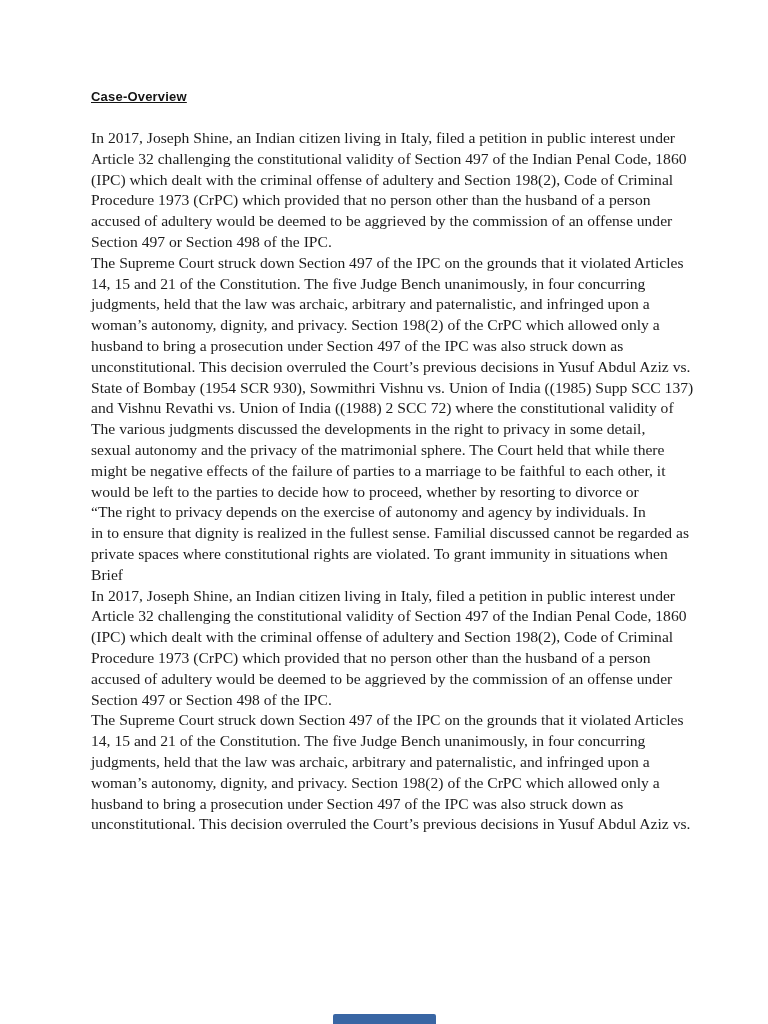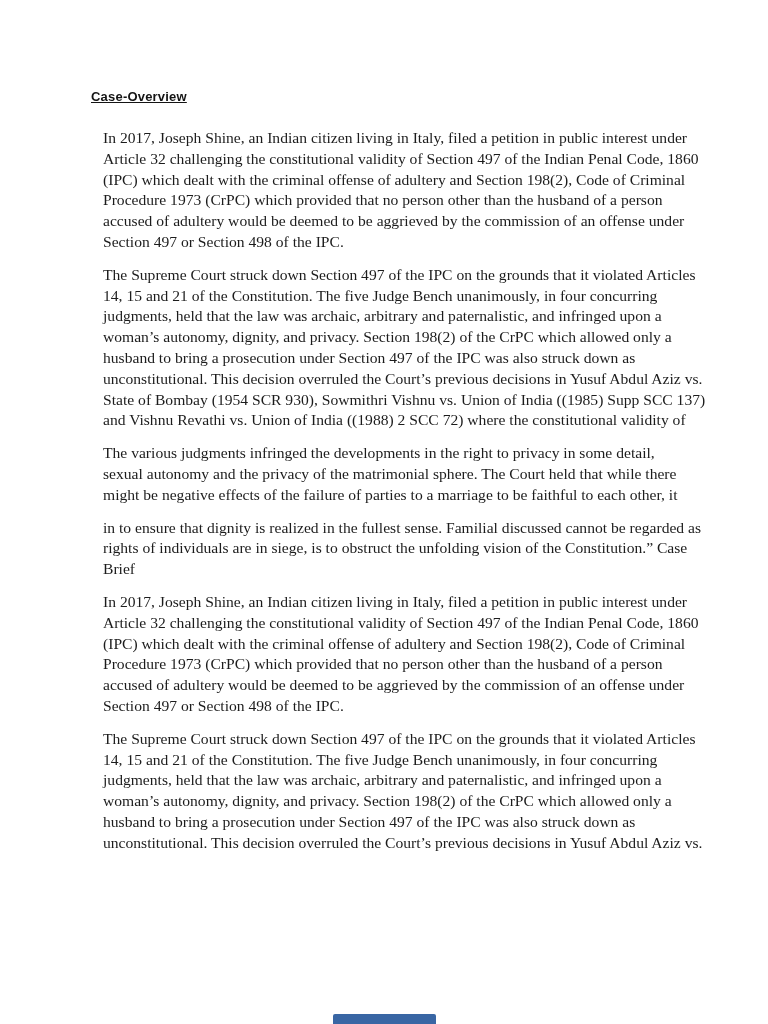--- a/index.html
+++ b/index.html
@@ -18,21 +18,21 @@
   .page-title {
     font-family: "Liberation Sans", sans-serif;
     font-weight: bold;
     font-size: 13px;
     line-height: 18px;
     color: #141414;
     text-decoration: underline;
     letter-spacing: 0.2px;
     margin: 0 0 22px 0;
   }
-  .para { margin: 12px; padding: 0; }
+  .para { margin: 0; padding: 0; }
   .para .line {
     font-size: 15.6px;
     line-height: 20.8px;
     color: #1c1c1c;
     white-space: pre;
   }
   .page-indicator {
     position: absolute;
     left: 333px;
     bottom: 0;
@@ -60,27 +60,29 @@
       <div class="line">The Supreme Court struck down Section 497 of the IPC on the grounds that it violated Articles</div>
       <div class="line">14, 15 and 21 of the Constitution. The five Judge Bench unanimously, in four concurring</div>
       <div class="line">judgments, held that the law was archaic, arbitrary and paternalistic, and infringed upon a</div>
       <div class="line">woman’s autonomy, dignity, and privacy. Section 198(2) of the CrPC which allowed only a</div>
       <div class="line">husband to bring a prosecution under Section 497 of the IPC was also struck down as</div>
       <div class="line">unconstitutional. This decision overruled the Court’s previous decisions in Yusuf Abdul Aziz vs.</div>
       <div class="line">State of Bombay (1954 SCR 930), Sowmithri Vishnu vs. Union of India ((1985) Supp SCC 137)</div>
       <div class="line">and Vishnu Revathi vs. Union of India ((1988) 2 SCC 72) where the constitutional validity of</div>
     </div>
   <div class="para">
-      <div class="line">The various judgments infringed the developments in the right to privacy in some detail,</div>
+      <div class="line">The various judgments discussed the developments in the right to privacy in some detail,</div>
       <div class="line">sexual autonomy and the privacy of the matrimonial sphere. The Court held that while there</div>
       <div class="line">might be negative effects of the failure of parties to a marriage to be faithful to each other, it</div>
+      <div class="line">would be left to the parties to decide how to proceed, whether by resorting to divorce or</div>
     </div>
   <div class="para">
+      <div class="line">“The right to privacy depends on the exercise of autonomy and agency by individuals. In</div>
       <div class="line">in to ensure that dignity is realized in the fullest sense. Familial discussed cannot be regarded as</div>
-      <div class="line">rights of individuals are in siege, is to obstruct the unfolding vision of the Constitution.” Case</div>
+      <div class="line">private spaces where constitutional rights are violated. To grant immunity in situations when</div>
       <div class="line">Brief</div>
     </div>
   <div class="para">
       <div class="line">In 2017, Joseph Shine, an Indian citizen living in Italy, filed a petition in public interest under</div>
       <div class="line">Article 32 challenging the constitutional validity of Section 497 of the Indian Penal Code, 1860</div>
       <div class="line">(IPC) which dealt with the criminal offense of adultery and Section 198(2), Code of Criminal</div>
       <div class="line">Procedure 1973 (CrPC) which provided that no person other than the husband of a person</div>
       <div class="line">accused of adultery would be deemed to be aggrieved by the commission of an offense under</div>
       <div class="line">Section 497 or Section 498 of the IPC.</div>
     </div>

